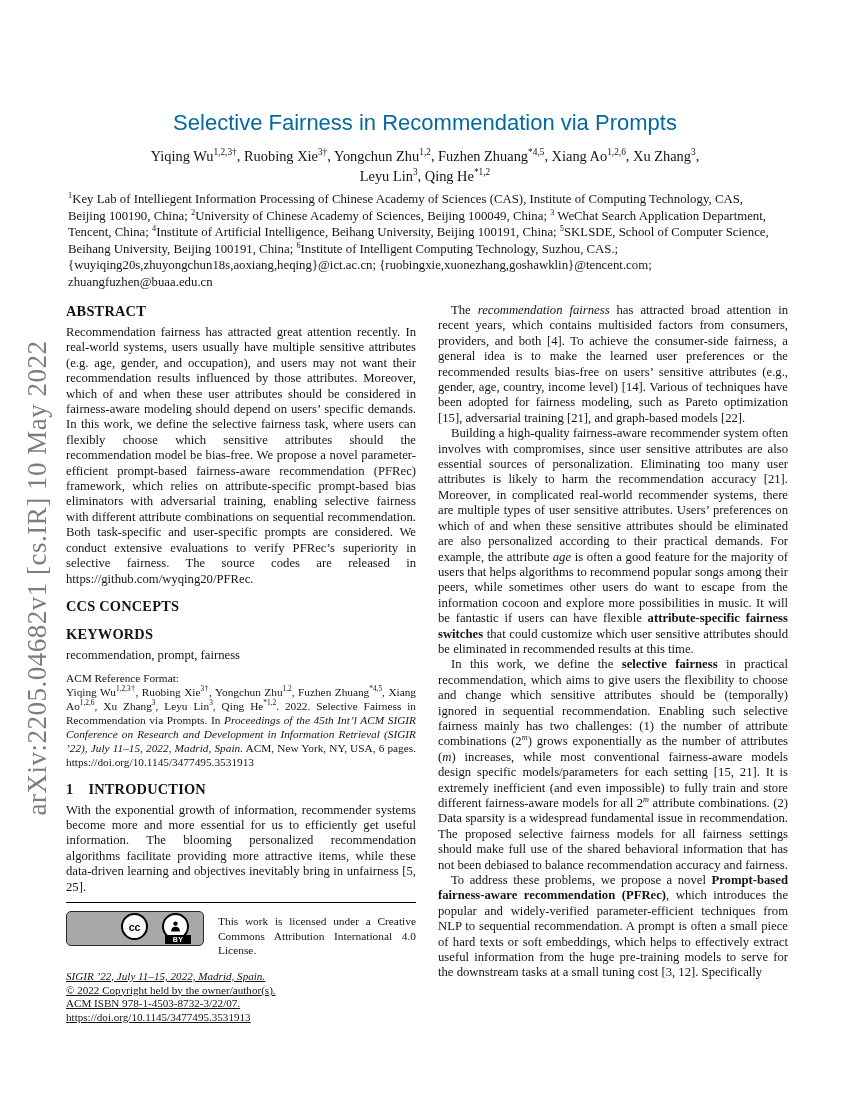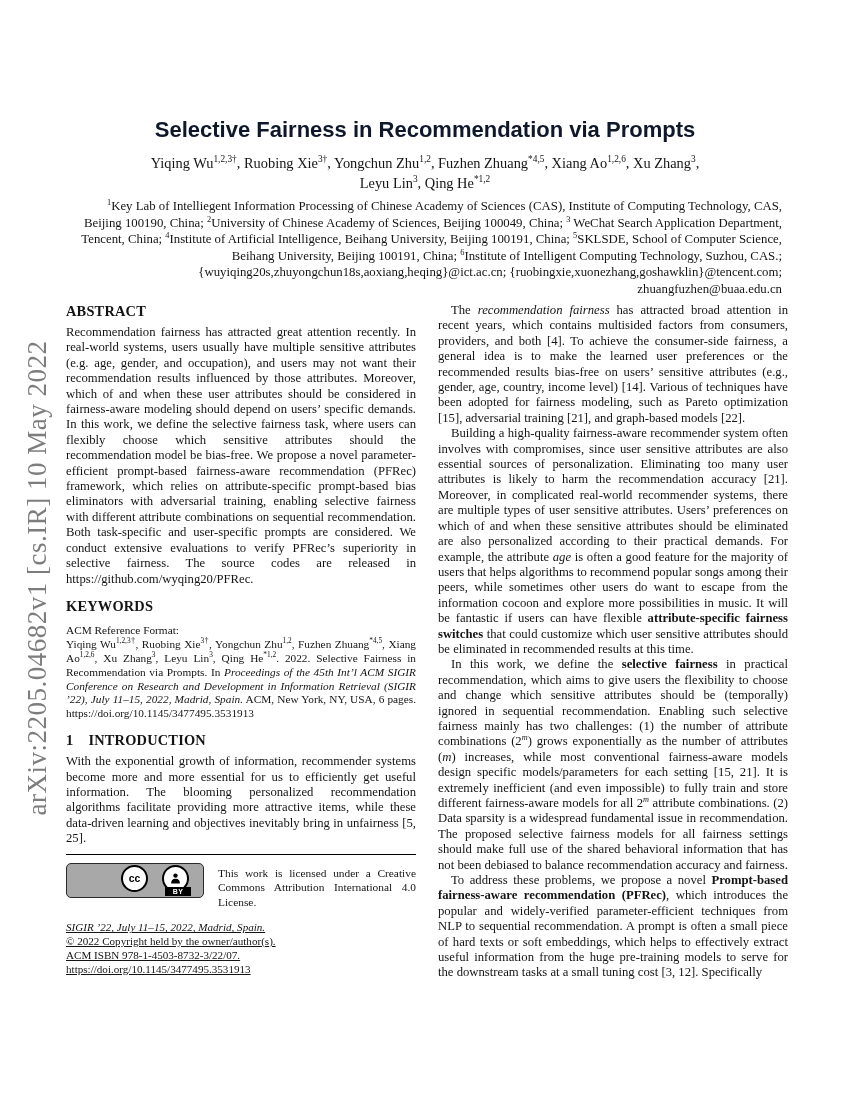--- a/index.html
+++ b/index.html
@@ -13,27 +13,27 @@
   
   .arxiv{
     position:absolute;top:578px;left:37px;
     transform:translate(-50%,-50%) rotate(-90deg);
     white-space:nowrap;font-size:27px;color:#7d7d7d;letter-spacing:.5px;
     font-family:"Liberation Serif",serif;
   }
   
   .header{padding-top:110px;text-align:center;}
   .title{
-    font-family:"Liberation Sans",sans-serif;font-weight:bold;
-    font-size:22px;margin:7px;color:#0f172a;
+    font-family:"Liberation Sans",sans-serif;font-weight:normal;
+    font-size:22px;margin:0;color:#0369a1;
   }
   .authors{font-size:14.4px;line-height:19.5px;margin-top:11px;}
   .affil{
     width:714px;margin:5px auto 0;font-size:12.8px;line-height:16.6px;
-    text-align:right;
+    text-align:left;
   }
   
   .cols{position:absolute;top:303px;left:66px;width:722px;display:flex;gap:22px;}
   .col{width:350px;}
   .col p{
     margin:0;text-align:justify;font-size:12.7px;line-height:15.4px;
     hyphens:auto;
   }
   .col h2{
     font-size:14.4px;font-weight:bold;margin:0 0 5px 0;letter-spacing:.2px;
@@ -82,22 +82,24 @@
   </div>
   <div class="affil"><sup>1</sup><span>Key Lab of Intelliegent Information Processing of Chinese Academy of Sciences (CAS), Institute of Computing Technology, CAS, Beijing 100190, China; </span><sup>2</sup><span>University of Chinese Academy of Sciences, Beijing 100049, China; </span><sup>3</sup><span> WeChat Search Application Department, Tencent, China; </span><sup>4</sup><span>Institute of Artificial Intelligence, Beihang University, Beijing 100191, China; </span><sup>5</sup><span>SKLSDE, School of Computer Science, Beihang University, Beijing 100191, China; </span><sup>6</sup><span>Institute of Intelligent Computing Technology, Suzhou, CAS.; {wuyiqing20s,zhuyongchun18s,aoxiang,heqing}@ict.ac.cn; {ruobingxie,xuonezhang,goshawklin}@tencent.com; zhuangfuzhen@buaa.edu.cn</span></div>
 </div>
 
 <div class="cols">
 
   <div class="col">
     <h2>ABSTRACT</h2>
     <p><span>Recommendation fairness has attracted great attention recently. In real-world systems, users usually have multiple sensitive attributes (e.g. age, gender, and occupation), and users may not want their recommendation results influenced by those attributes. Moreover, which of and when these user attributes should be considered in fairness-aware modeling should depend on users’ specific demands. In this work, we define the selective fairness task, where users can flexibly choose which sensitive attributes should the recommendation model be bias-free. We propose a novel parameter-efficient prompt-based fairness-aware recommendation (PFRec) framework, which relies on attribute-specific prompt-based bias eliminators with adversarial training, enabling selective fairness with different attribute combinations on sequential recommendation. Both task-specific and user-specific prompts are considered. We conduct extensive evaluations to verify PFRec’s superiority in selective fairness. The source codes are released in </span><span>https://github.com/wyqing20/PFRec</span><span>.</span></p>
 
+    <h2 class="h-gap">CCS CONCEPTS</h2>
 
     <h2 class="h-gap">KEYWORDS</h2>
+    <p>recommendation, prompt, fairness</p>
 
     <p class="small acm-label">ACM Reference Format:</p>
     <p class="small"><span>Yiqing Wu</span><sup>1,2,3†</sup><span>, Ruobing Xie</span><sup>3†</sup><span>, Yongchun Zhu</span><sup>1,2</sup><span>, Fuzhen Zhuang</span><sup>*4,5</sup><span>, Xiang Ao</span><sup>1,2,6</sup><span>, Xu Zhang</span><sup>3</sup><span>, Leyu Lin</span><sup>3</sup><span>, Qing He</span><sup>*1,2</sup><span>. 2022. Selective Fairness in Recommendation via Prompts. In </span><span class="i">Proceedings of the 45th Int’l ACM SIGIR Conference on Research and Development in Information Retrieval (SIGIR ’22), July 11–15, 2022, Madrid, Spain.</span><span> ACM, New York, NY, USA, 6 pages. </span><span>https://doi.org/10.1145/3477495.3531913</span></p>
 
     <h2 class="h-gap">
       <span class="intro-num">1</span><span>INTRODUCTION</span>
     </h2>
     <p>With the exponential growth of information, recommender systems become more and more essential for us to efficiently get useful information. The blooming personalized recommendation algorithms facilitate providing more attractive items, while these data-driven learning and objectives inevitably bring in unfairness [5, 25].</p>
 
     <hr class="rule">

